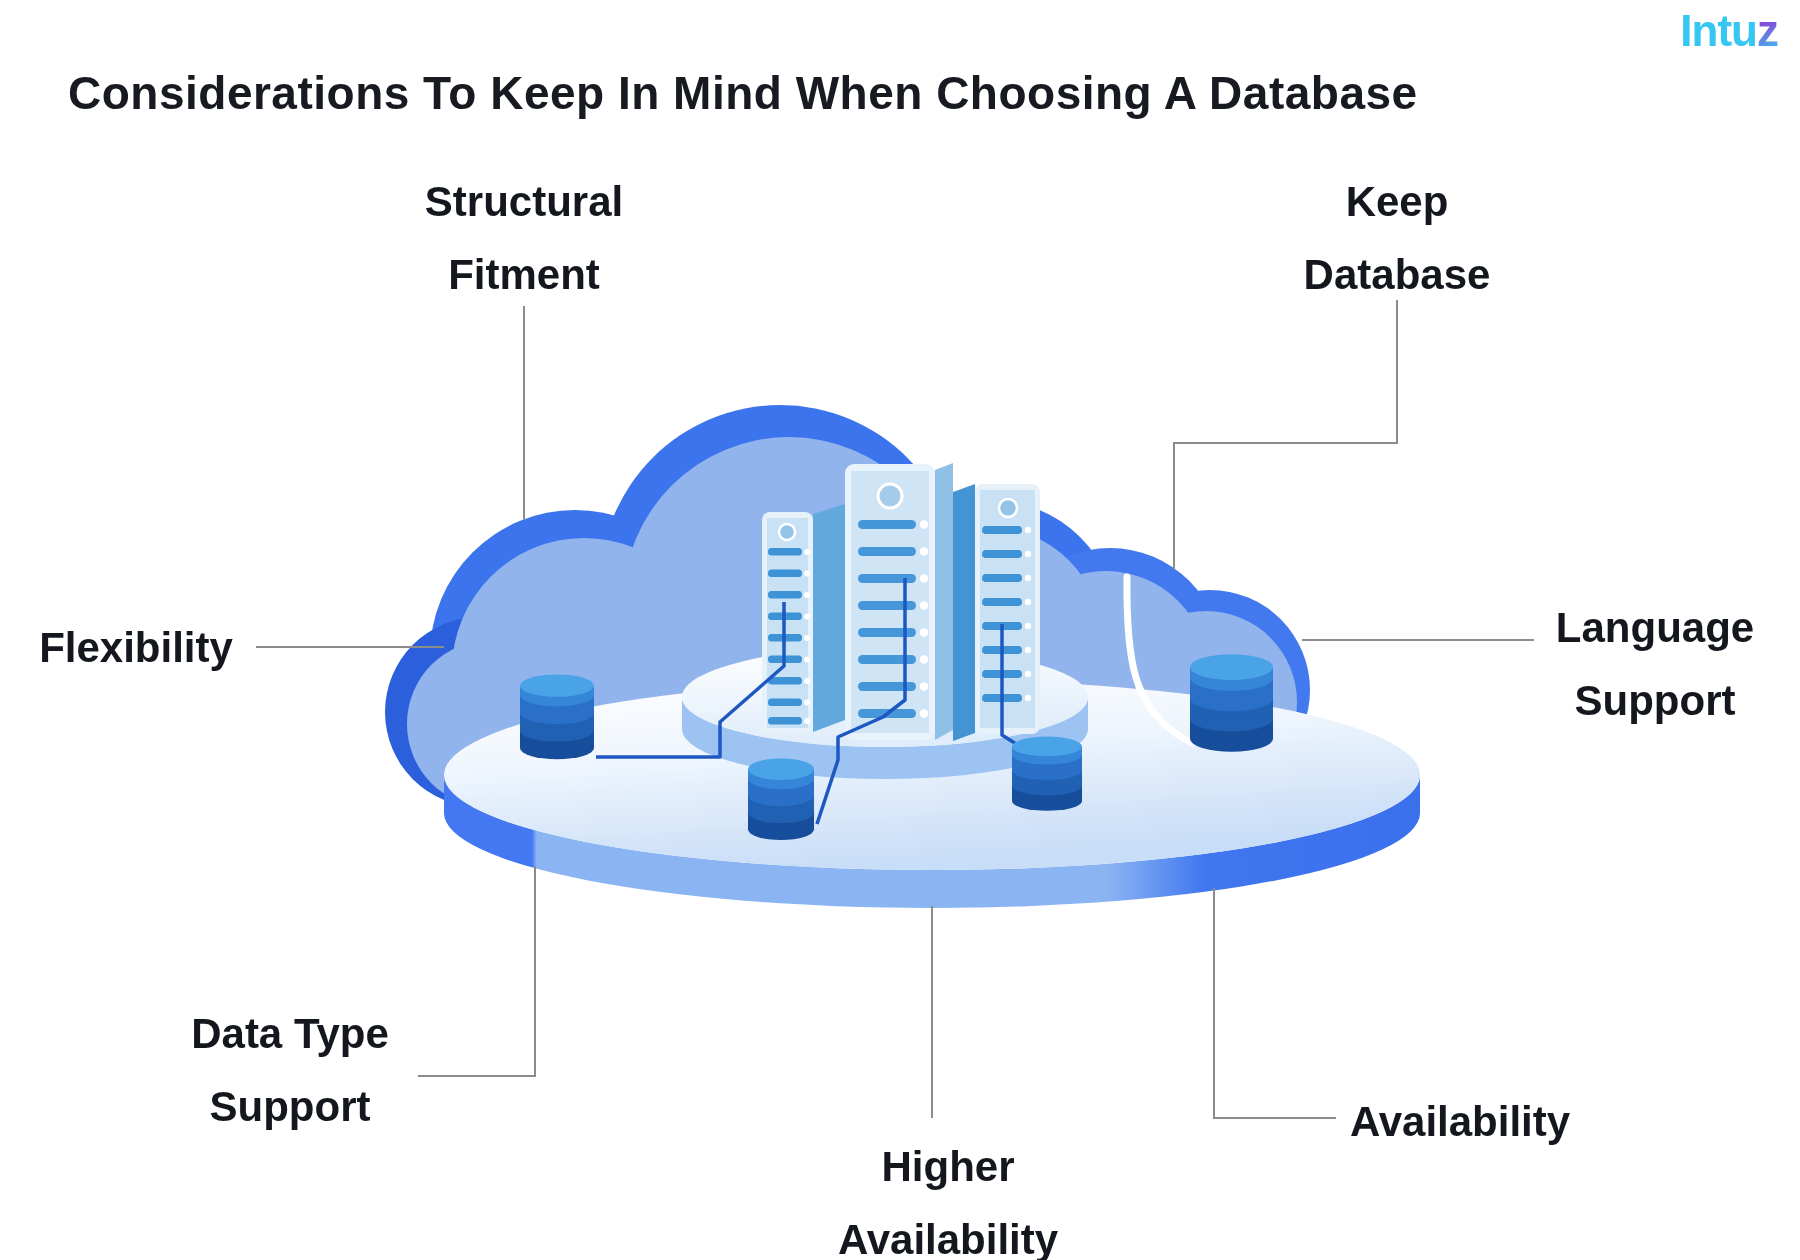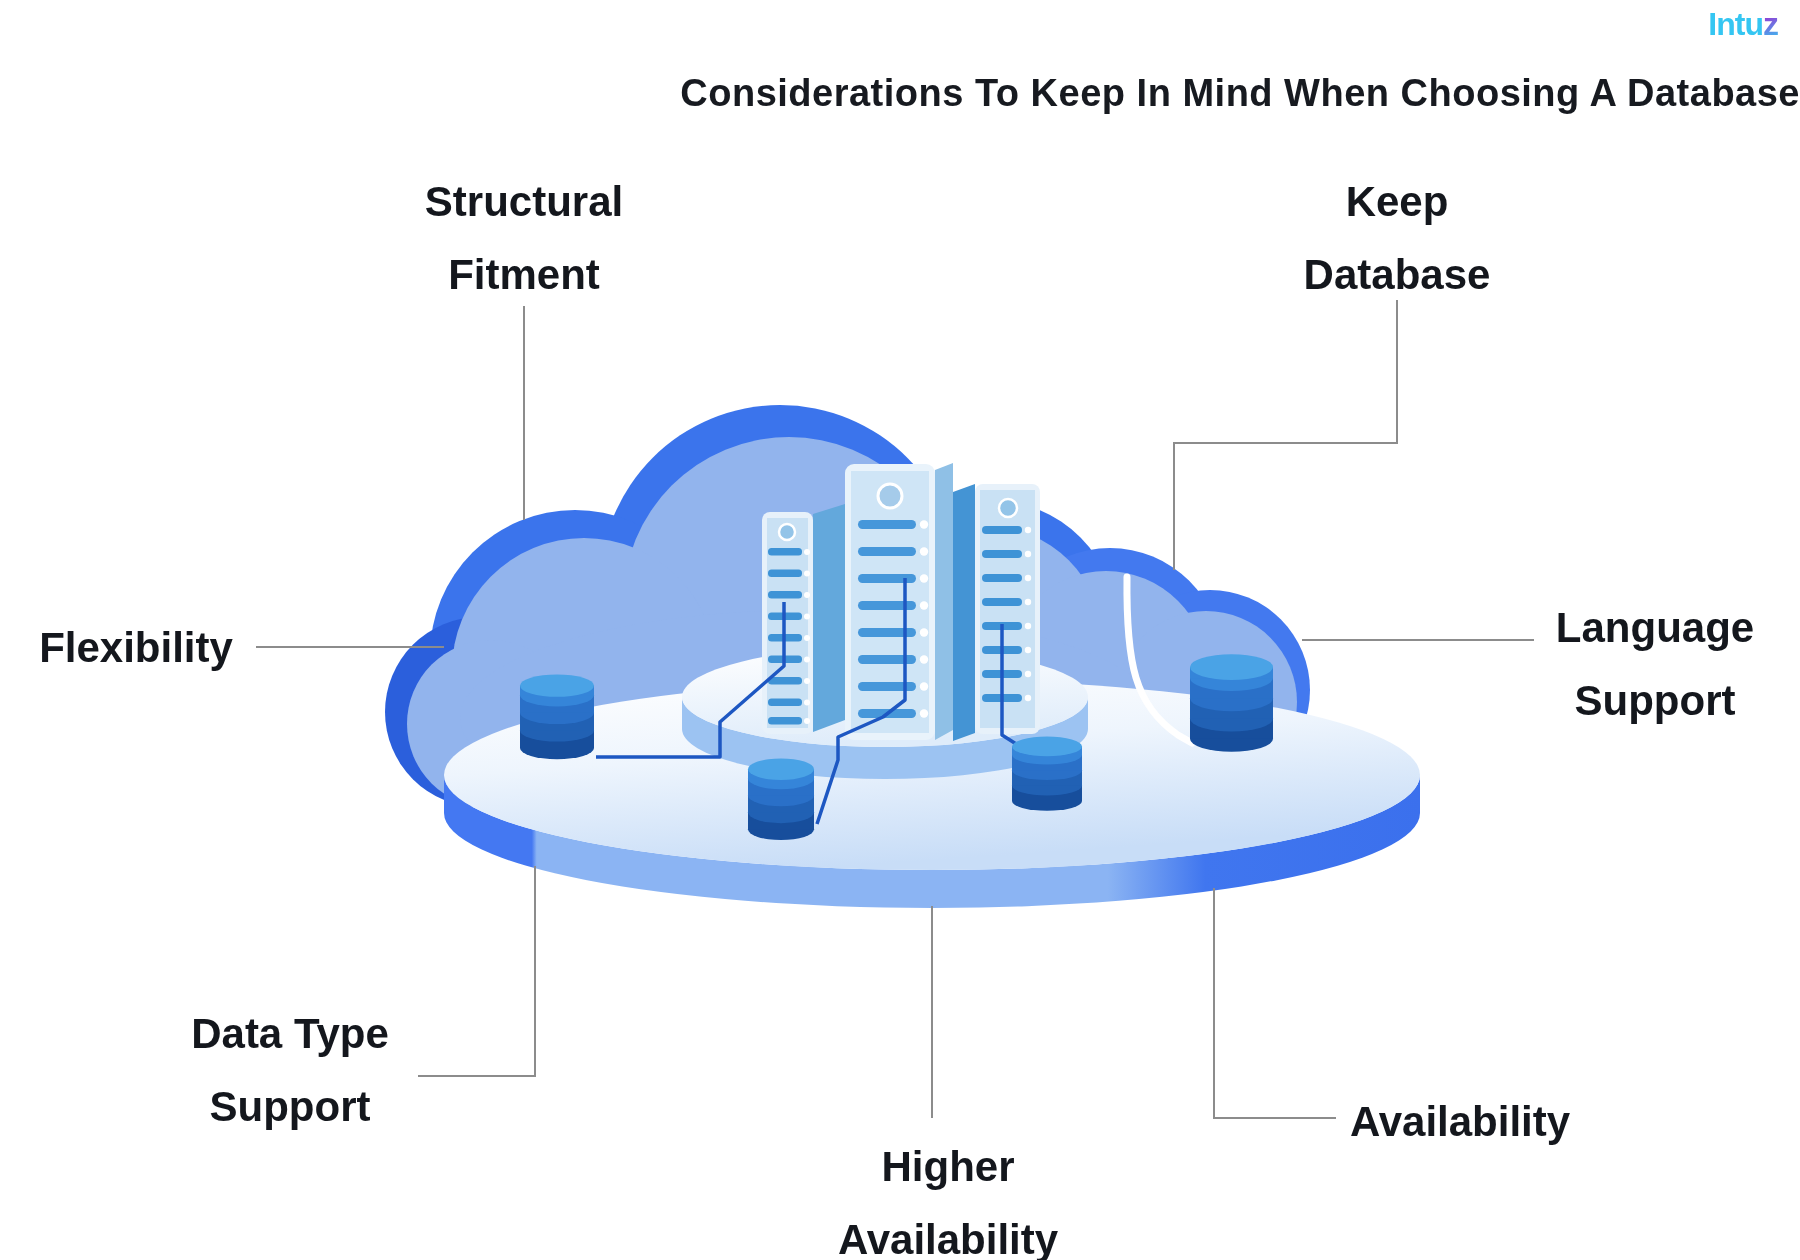--- a/index.html
+++ b/index.html
@@ -1,21 +1,21 @@
 <!DOCTYPE html>
 <html><head>
 <meta charset="utf-8">
 <style>
   html,body{margin:0;padding:0;background:#ffffff;}
   .stage{position:relative;width:1800px;height:1260px;background:#ffffff;overflow:hidden;
          font-family:"Liberation Sans", sans-serif;}
   .art{position:absolute;left:0;top:0;}
-  .page-title{position:absolute;left:68px;top:58px;width:1732px;text-align:right;
-              font-size:38px;font-weight:800;line-height:70px;color:#171a20;letter-spacing:.5px;}
-  .brand{position:absolute;top:6px;right:22px;font-size:32px;font-weight:700;
+  .page-title{position:absolute;left:68px;top:58px;width:1732px;text-align:left;
+              font-size:46px;font-weight:800;line-height:70px;color:#171a20;letter-spacing:.5px;}
+  .brand{position:absolute;top:6px;right:22px;font-size:44px;font-weight:700;
          letter-spacing:-1px;color:#35c6f2;}
   .brand .accent{color:#8f42d6;
          background:linear-gradient(160deg,#8f42d6 30%,#35c6f2 95%);
          -webkit-background-clip:text;background-clip:text;-webkit-text-fill-color:transparent;}
   .lbl{position:absolute;width:400px;text-align:center;color:#14171d;
        font-size:42px;font-weight:800;line-height:73px;}
   .lbl span{display:block;}
   .lbl-structural{left:324px;top:165px;text-align:center;}
   .lbl-fault{left:1197px;top:165px;}
   .lbl-flex{left:0px;top:611px;width:272px;}

